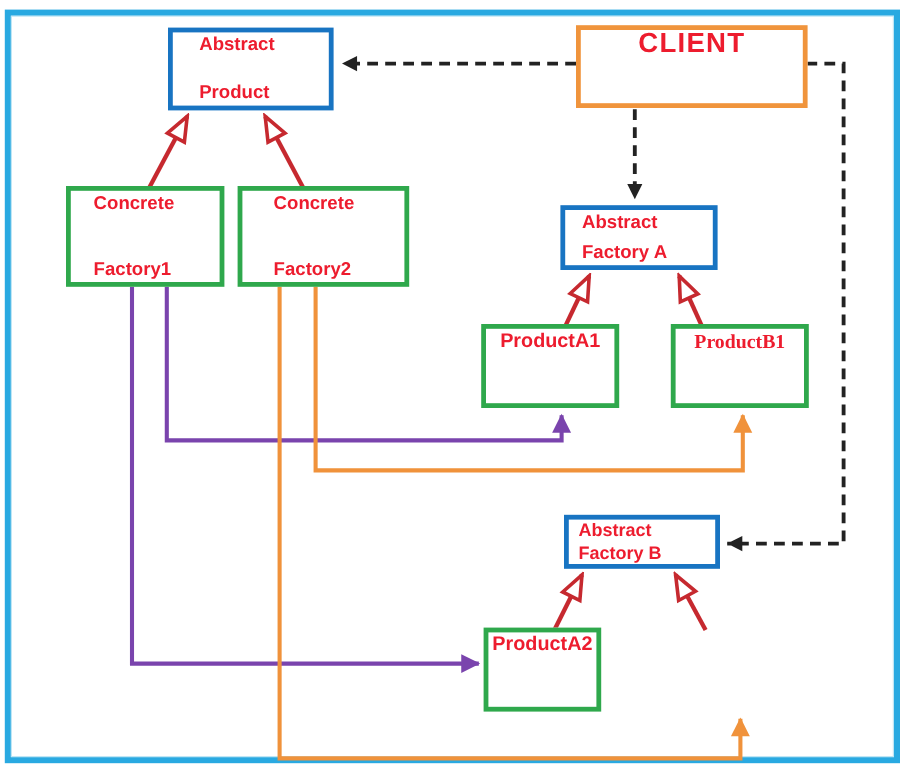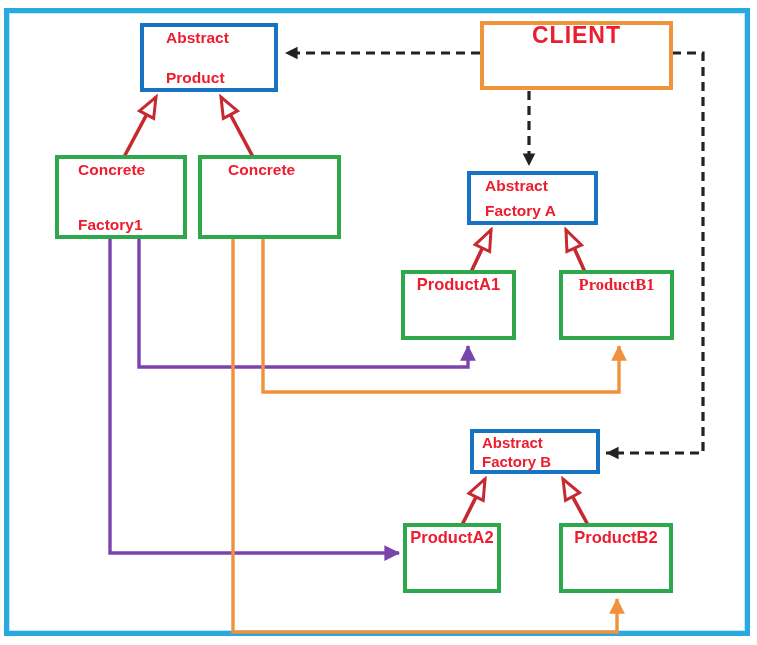--- a/index.html
+++ b/index.html
@@ -84,20 +84,21 @@
     <span class="ln client-label">CLIENT</span>
   </div>
 
   <div class="node b-green t-left" style="left:55px;top:155px;width:132px;height:84px;padding-left:19px;">
     <span class="ln">Concrete</span>
     <span class="ln">Factory1</span>
   </div>
 
   <div class="node b-green t-left" style="left:198px;top:155px;width:143px;height:84px;padding-left:26px;">
     <span class="ln">Concrete</span>
+    <span class="ln">Factory2</span>
   </div>
 
   <div class="node b-blue t-left" style="left:467px;top:171px;width:131px;height:54px;padding-left:14px;">
     <span class="ln">Abstract</span>
     <span class="ln">Factory A</span>
   </div>
 
   <div class="node b-green t-center" style="left:401px;top:270px;width:115px;height:70px;">
     <span class="ln product-label">ProductA1</span>
   </div>
@@ -108,17 +109,14 @@
 
   <div class="node b-blue t-left tight" style="left:470px;top:429px;width:130px;height:45px;padding-left:8px;">
     <span class="ln">Abstract</span>
     <span class="ln">Factory B</span>
   </div>
 
   <div class="node b-green t-center" style="left:403px;top:523px;width:98px;height:70px;">
     <span class="ln product-label">ProductA2</span>
   </div>
 
-  <div class="node b-green t-center" style="left:559px;top:523px;width:114px;height:70px;">
-    <span class="ln product-label">ProductB2</span>
-  </div>
 
 </div>
 
 </body></html>

